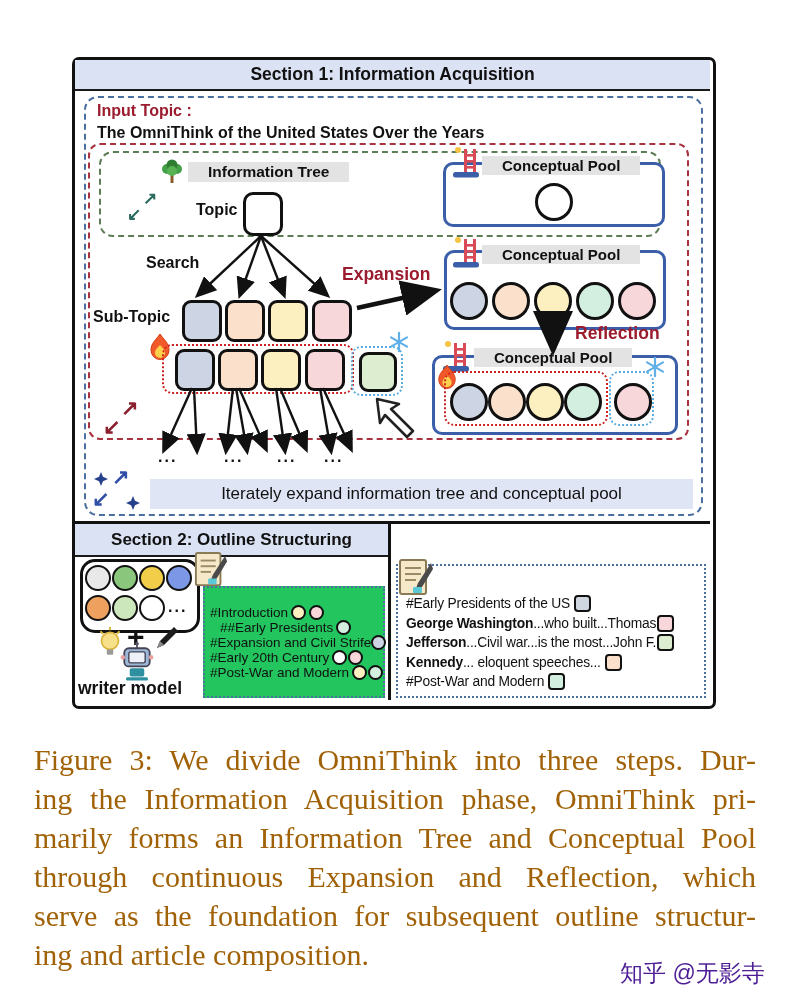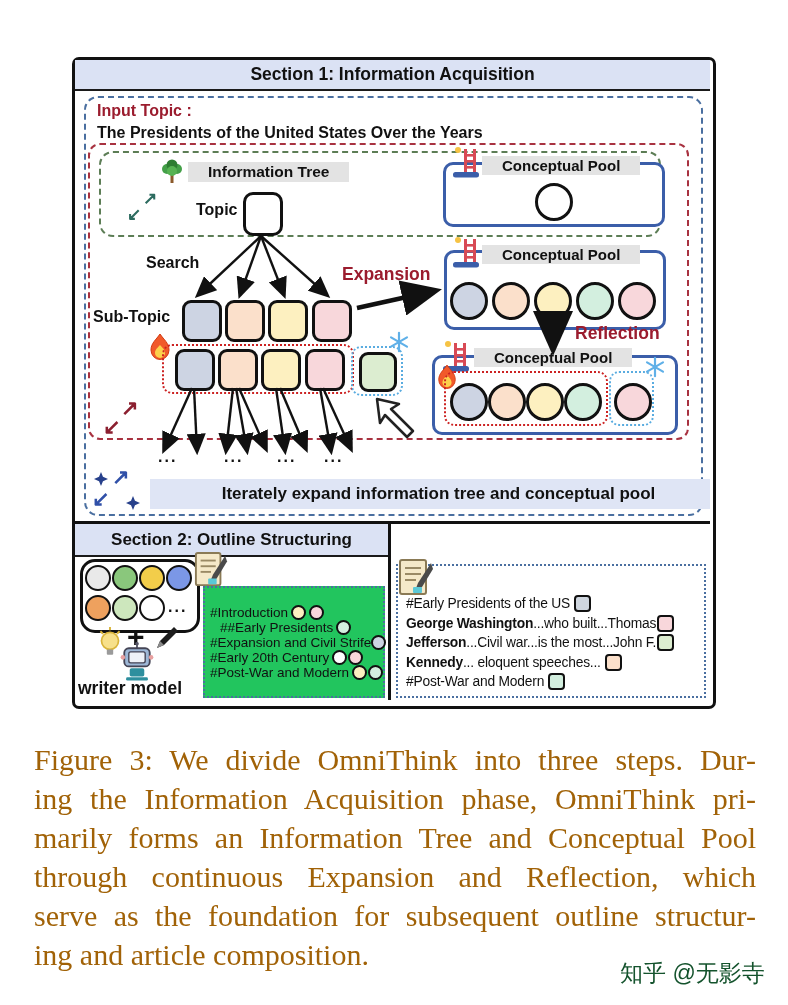--- a/index.html
+++ b/index.html
@@ -34,38 +34,38 @@
   .odot{width:11px;height:11px;border:2px solid #111;border-radius:50%;margin-left:3px;flex:none;}
   
   .article-box{border:2px dotted #4a6fa0;background:#fff;box-sizing:border-box;}
   .aline{display:flex;align-items:center;font-size:13.8px;letter-spacing:-0.2px;white-space:nowrap;height:19.5px;}
   .chip{width:13px;height:13px;border:2.5px solid #111;border-radius:4px;margin-left:4px;flex:none;}
   
   #caption{left:34px;top:740px;width:722px;font-family:"Liberation Serif","DejaVu Serif",serif;
            font-size:30px;line-height:39px;color:#a16207;}
   .cap-line{text-align:justify;text-align-last:justify;}
   .cap-line.last{text-align-last:left;}
-  #watermark{left:620px;top:958px;font-size:23px;color:#14532d;white-space:nowrap;}
+  #watermark{left:620px;top:958px;font-size:23px;color:#4c1d95;white-space:nowrap;}
   svg{display:block;}
 </style>
 </head>
 <body>
 
 <div id="page">
 
   <div class="abs" id="frame"></div>
 
   <div class="abs hdr" style="left:75px;top:60px;width:635px;height:29px;line-height:29px;font-size:17.5px;">
     <span>Section 1: Information Acquisition</span>
   </div>
 
   <div class="abs dash-blue" style="left:84px;top:96px;width:615px;height:416px;"></div>
 
   <div class="abs redlbl" style="left:97px;top:102px;font-size:16px;">Input Topic :</div>
-  <div class="abs bold" style="left:97px;top:124px;font-size:16px;white-space:nowrap;">The Presidents of the United States Over the Years</div>
+  <div class="abs bold" style="left:97px;top:124px;font-size:16px;white-space:nowrap;">The OmniThink of the United States Over the Years</div>
 
   <div class="abs dash-red" style="left:88px;top:143px;width:597px;height:293px;"></div>
 
   <div class="abs dash-green" style="left:99px;top:151px;width:558px;height:82px;"></div>
 
   <div class="abs xarrows" style="left:127px;top:190px;width:42px;height:38px;color:#2c6b5f;font-size:17px;">
     <span class="abs" style="left:16px;top:0;">↗</span>
     <span class="abs" style="left:0;top:16px;">↙</span>
   </div>
 
@@ -207,21 +207,21 @@
     <span class="abs xarrows" style="left:20px;top:-2px;color:#3050a8;font-size:21px;">↗</span>
     <span class="abs xarrows" style="left:0px;top:20px;color:#3050a8;font-size:21px;">↙</span>
     <svg class="abs" style="left:2px;top:4px;" width="14" height="14" viewBox="0 0 10 10">
       <polygon points="5,0 6.4,3.4 10,5 6.4,6.6 5,10 3.6,6.6 0,5 3.6,3.4" fill="#27408b"></polygon>
     </svg>
     <svg class="abs" style="left:34px;top:28px;" width="14" height="14" viewBox="0 0 10 10">
       <polygon points="5,0 6.4,3.4 10,5 6.4,6.6 5,10 3.6,6.6 0,5 3.6,3.4" fill="#27408b"></polygon>
     </svg>
   </div>
 
-  <div class="abs" style="left:150px;top:479px;width:543px;height:30px;background:#dfe5f5;font-weight:bold;font-size:17px;line-height:30px;text-align:center;padding-left:17px;">Iterately expand information tree and conceptual pool</div>
+  <div class="abs" style="left:150px;top:479px;width:543px;height:30px;background:#dfe5f5;font-weight:normal;font-size:17px;line-height:30px;text-align:center;">Iterately expand information tree and conceptual pool</div>
 
   <div class="abs" style="left:75px;top:521px;width:635px;height:3px;background:#111;"></div>
   <div class="abs" style="left:388px;top:521px;width:3px;height:179px;background:#111;"></div>
 
   <div class="abs hdr" style="left:75px;top:524px;width:313px;height:31px;line-height:31px;font-size:17px;">
     <span>Section 2: Outline Structuring</span>
   </div>
 
   <div class="abs palette" style="left:80px;top:559px;width:114px;height:68px;"></div>
   <div class="abs pc" style="left: 85px; top: 565px; background: rgb(233, 233, 233);"></div>

